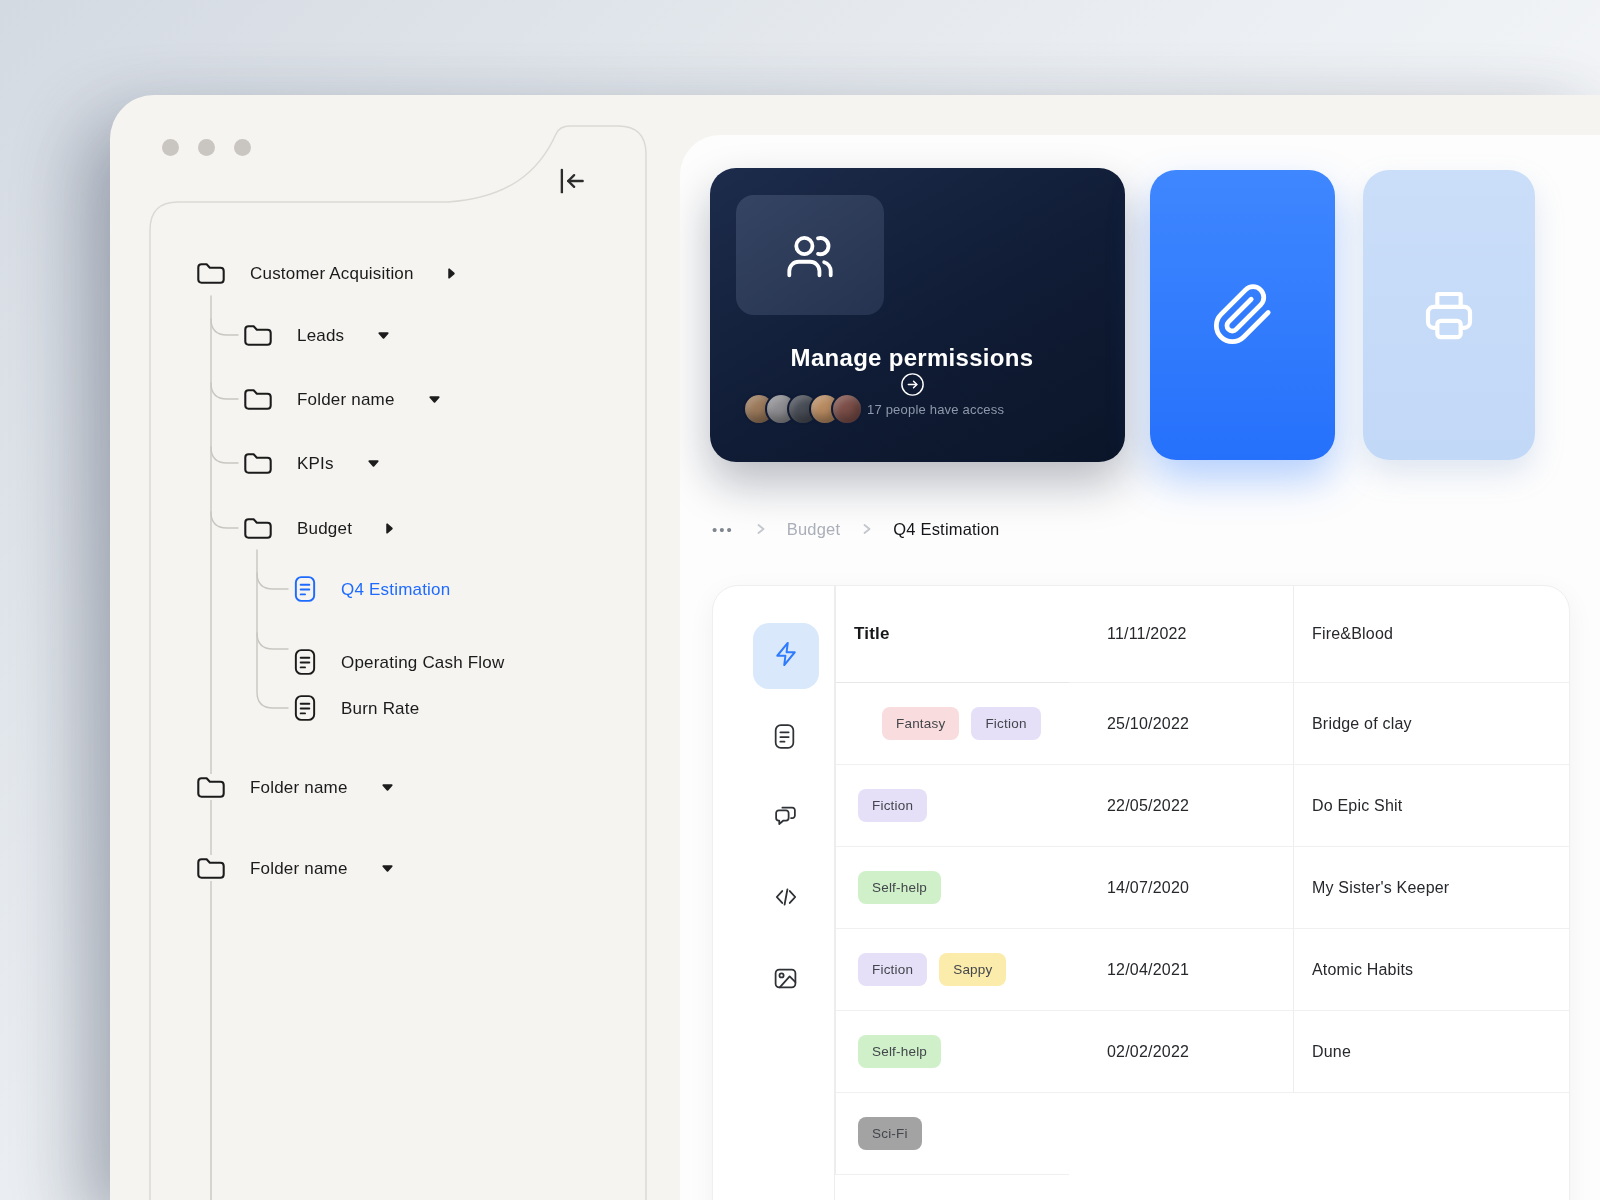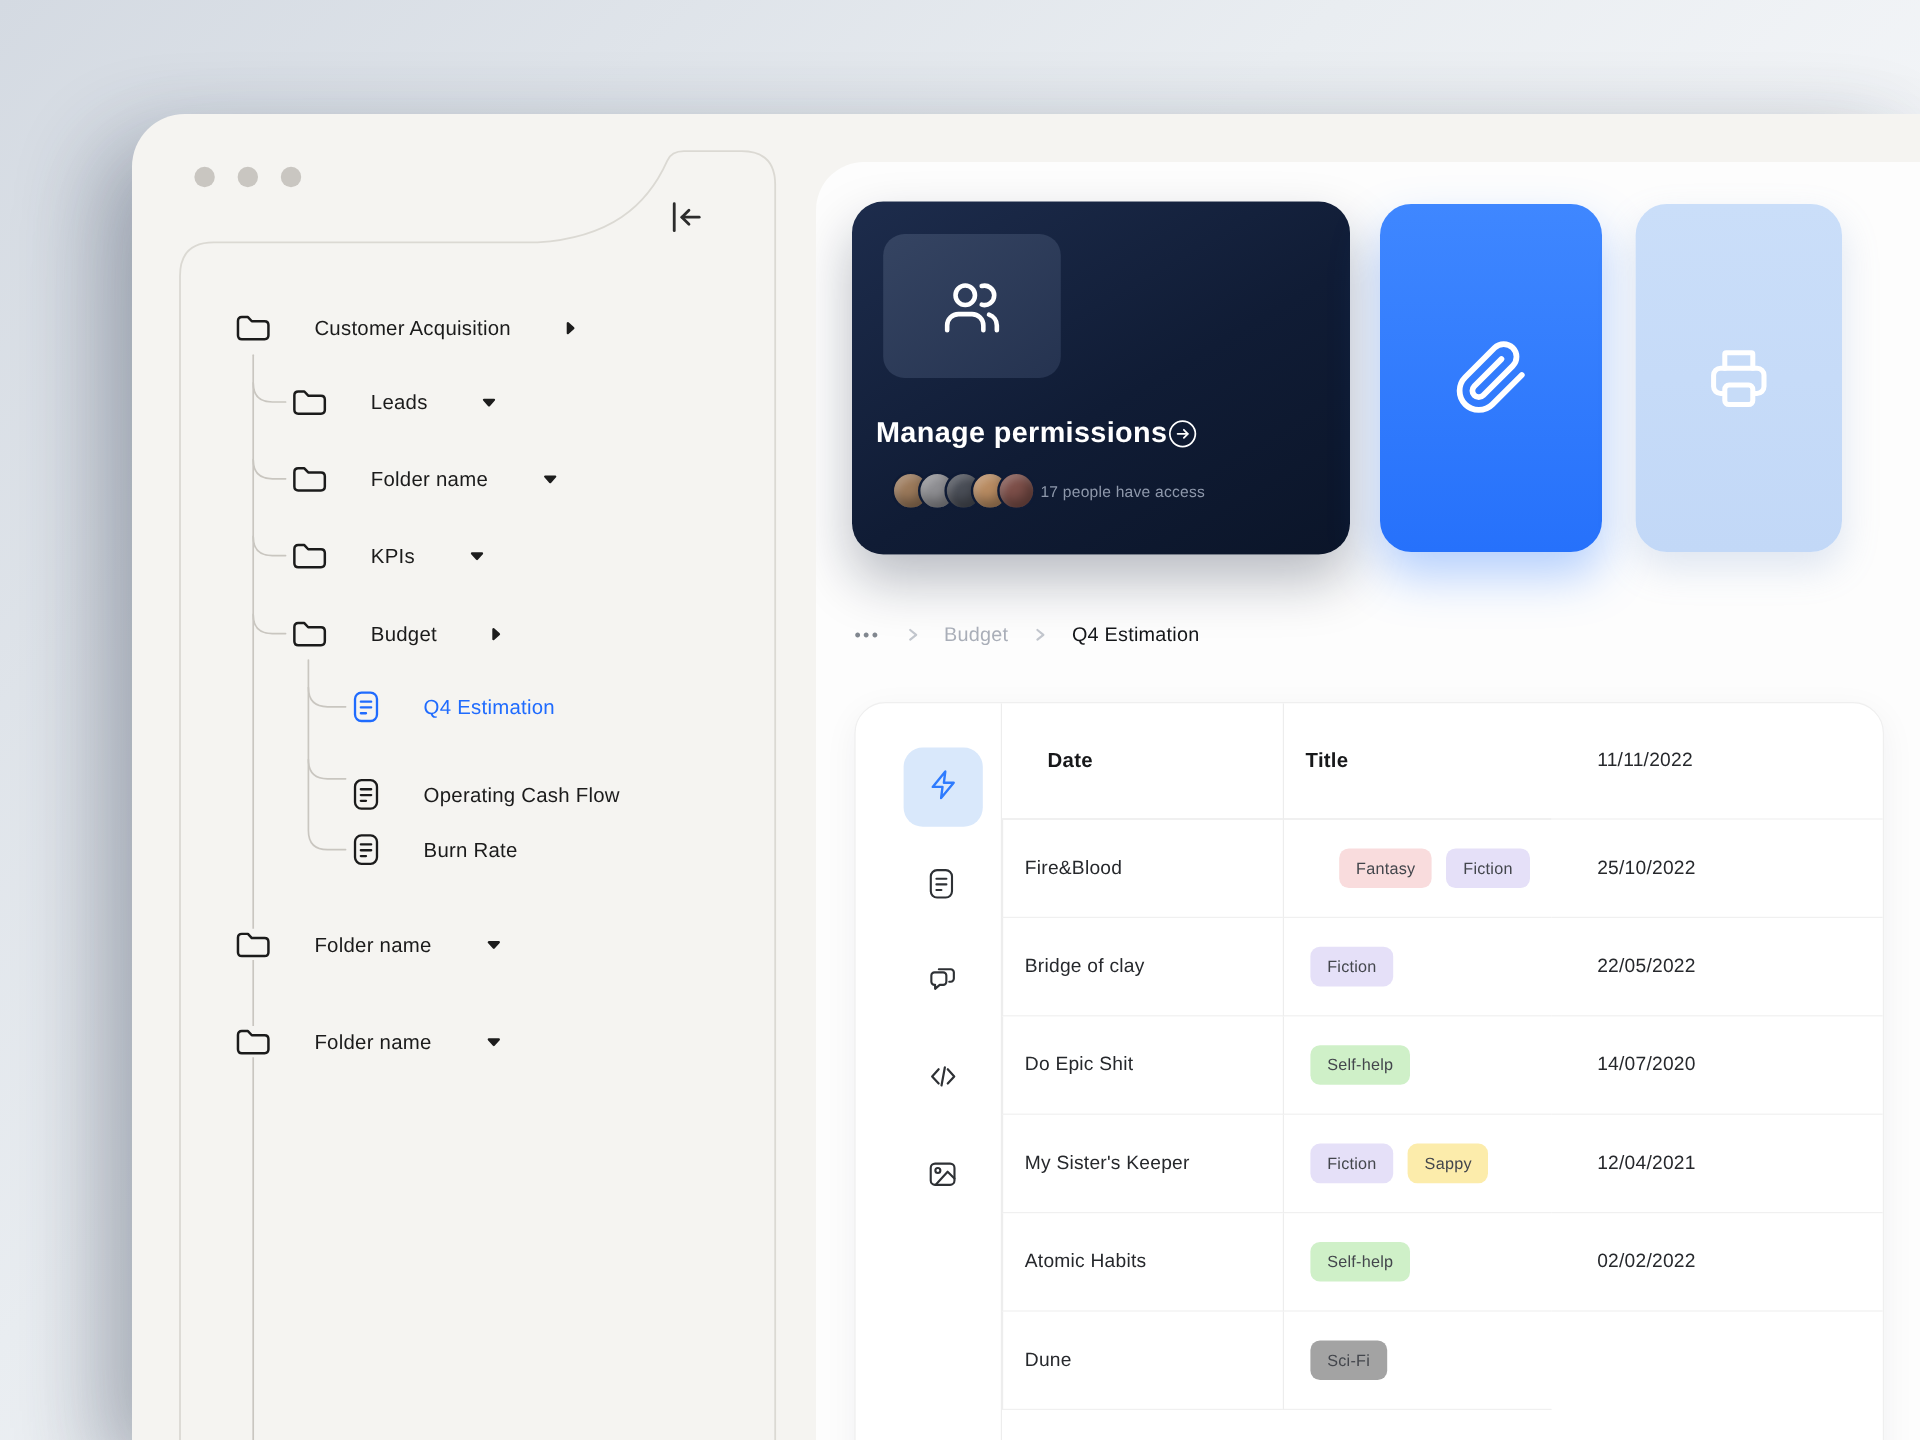--- a/index.html
+++ b/index.html
@@ -22,21 +22,21 @@
 
   .outline-svg{position:absolute;left:0;top:0;pointer-events:none}
 
   .collapse{position:absolute;left:446px;top:70px;width:32px;height:32px;cursor:pointer;color:#2c2c2c}
   .collapse svg{width:100%;height:100%}
 
   
   .tree{position:absolute;left:40px;top:105px;width:500px;height:1000px}
   .tree-lines{position:absolute;left:0;top:0;pointer-events:none}
   .tree-row{
-    position:absolute;display:flex;align-items:center;gap:36px;height:40px;cursor:pointer;
+    position:absolute;display:flex;align-items:center;gap:24px;height:40px;cursor:pointer;
     font-size:17px;font-weight:500;letter-spacing:.2px;color:#1b1b1b;white-space:nowrap;
   }
   .tree-row .icn{display:flex;align-items:center;justify-content:center;background:#f5f4f1;border-radius:7px}
   .tree-row .icn svg{display:block}
   .tree-row.selected{color:#1f6bfe}
   .tree-row .chev{margin-left:9px;color:#1d1d1d;background:transparent}
   .tree-label{line-height:1}
 
   
   .panel{
@@ -50,22 +50,22 @@
     left:30px;top:33px;width:415px;height:294px;
     background:linear-gradient(150deg,#1d2c4c 0%,#101c35 55%,#0b1529 100%);
     box-shadow:0 22px 45px rgba(10,20,45,.28);
   }
   .dark-tile{
     position:absolute;left:26px;top:27px;width:148px;height:120px;border-radius:18px;
     background:linear-gradient(145deg,#354462 0%,#253350 100%);
     display:flex;align-items:center;justify-content:center;color:#fff;
   }
   .dark-title-row{
-    position:absolute;left:20px;top:176px;width:340px;height:34px;
-    display:flex;align-items:center;
+    position:absolute;left:32px;top:176px;width:340px;height:34px;
+    display:flex;align-items:center;justify-content:space-between;flex-direction:column;
   }
   .dark-title{font-size:24px;font-weight:700;letter-spacing:.3px;color:#fff}
   .arrow-circle{color:#fff;display:flex}
   .dark-foot{position:absolute;left:33px;top:225px;display:flex;align-items:center;gap:4px}
   .avatars{display:flex}
   .av{
     width:32px;height:32px;border-radius:50%;border:2.5px solid #0f1b35;
     background-clip:padding-box;box-shadow:inset -4px -6px 10px rgba(0,0,0,.35),inset 3px 4px 6px rgba(255,255,255,.22);
   }
   .av + .av{margin-left:-10px}
@@ -372,21 +372,20 @@
             </div>
             <div class="rail-item" style="left: 60px; top: 380px;">
               <span class="icn"><svg width="25" height="25" viewBox="0 0 24 24" fill="none" stroke="currentColor" stroke-linecap="round" stroke-linejoin="round" stroke-width="1.7">
                   <rect x="2.5" y="3.5" width="19" height="17" rx="3.5"></rect>
                   <circle cx="8.2" cy="9" r="2"></circle>
                   <path d="M21.5 15.5 L16 10 L6.5 20.5"></path>
                 </svg></span>
             </div>
           </div>
         <div class="table" id="table">
-            <div class="th c0">Date</div>
             <div class="th c1">Title</div>
             <div style="display: contents;"><div class="td c0">11/11/2022</div><div class="td c1">Fire&amp;Blood</div><div class="td c2">
                 <span class="tag" style="background: rgb(249, 220, 221); margin-left: 24px;">Fantasy</span>
                 <span class="tag" style="background: rgb(229, 224, 248);">Fiction</span>
               </div></div>
             <div style="display: contents;"><div class="td c0">25/10/2022</div><div class="td c1">Bridge of clay</div><div class="td c2">
                 <span class="tag" style="background: rgb(229, 224, 248);">Fiction</span>
               </div></div>
             <div style="display: contents;"><div class="td c0">22/05/2022</div><div class="td c1">Do Epic Shit</div><div class="td c2">
                 <span class="tag" style="background: rgb(207, 240, 200);">Self-help</span>

